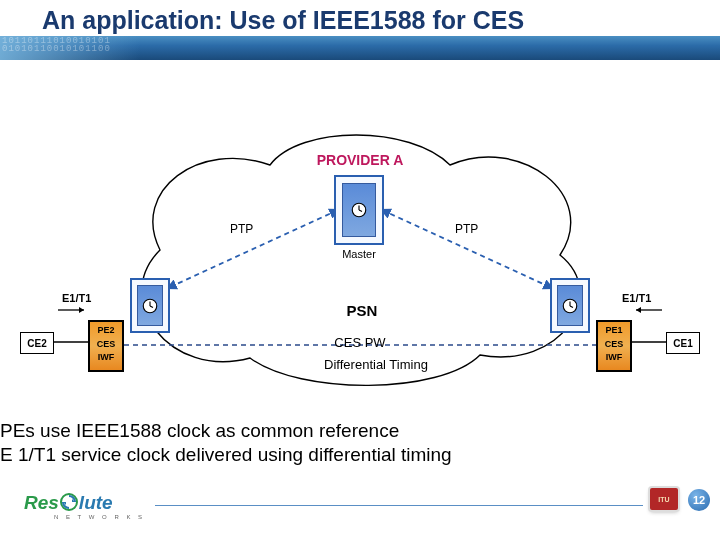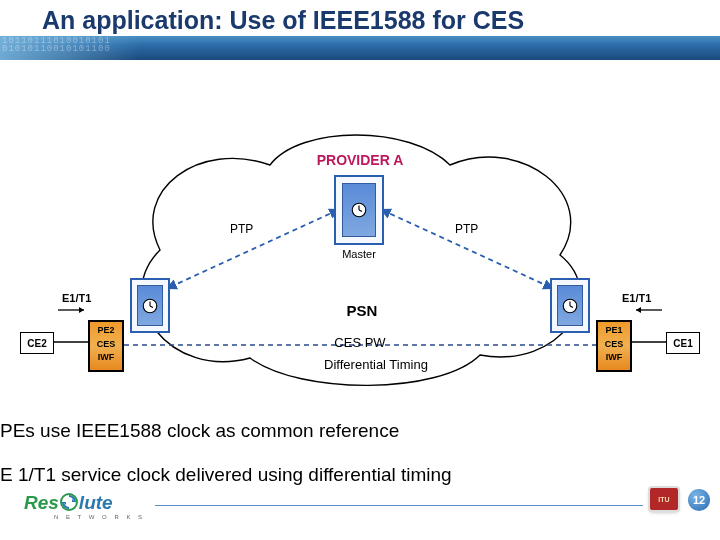--- a/index.html
+++ b/index.html
@@ -28,21 +28,21 @@
   .ce-left { top: 262px; left: 20px; }
   .ce-right { top: 262px; left: 666px; }
   .e1t1 { position: absolute; font-size: 11px; font-weight: bold; color: #000; }
   .e1t1-left { top: 222px; left: 62px; }
   .e1t1-right { top: 222px; left: 622px; }
   .ptp { position: absolute; font-size: 12px; font-weight: normal; color: #000; }
   .ptp-left { top: 152px; left: 230px; }
   .ptp-right { top: 152px; left: 455px; }
   .caption { position: absolute; left: 0; width: 652px; text-align: left; font-size: 19px; color: #000; font-family: Arial, sans-serif; }
   .caption1 { top: 420px; }
-  .caption2 { top: 464px; }
+  .caption2 { top: 444px; }
   .footer-line { position: absolute; top: 505px; left: 155px; width: 488px; height: 0; border-top: 1.5px solid #5a8fc5; }
   .logo { position: absolute; top: 492px; left: 24px; font-family: Arial, sans-serif; }
   .logo .res { font-size: 19px; font-style: italic; font-weight: bold; color: #2a9a4a; }
   .logo .o { display: inline-block; vertical-align: -3px; }
   .logo .lute { font-size: 19px; font-style: italic; font-weight: bold; color: #2a7ab0; }
   .logo .sub { font-size: 6px; letter-spacing: 3px; color: #666; margin-left: 30px; margin-top:-2px;}
   .itu-badge { position: absolute; top: 488px; left: 650px; width: 28px; height: 22px; background: #b22727; border-radius: 2px; box-shadow: 0 0 0 2px #ddd, 0 2px 4px rgba(0,0,0,0.3); display: flex; align-items: center; justify-content: center; color: #f5deb3; font-size: 7px; font-weight: bold; }
   .page-num { position: absolute; top: 489px; left: 688px; width: 22px; height: 22px; border-radius: 50%; background: radial-gradient(circle at 35% 30%, #7ab4e8, #2a6bb0); color: #fff; font-size: 11px; font-weight: bold; display: flex; align-items: center; justify-content: center; }
   svg.lines { position: absolute; top: 0; left: 0; pointer-events: none; }
 </style>

